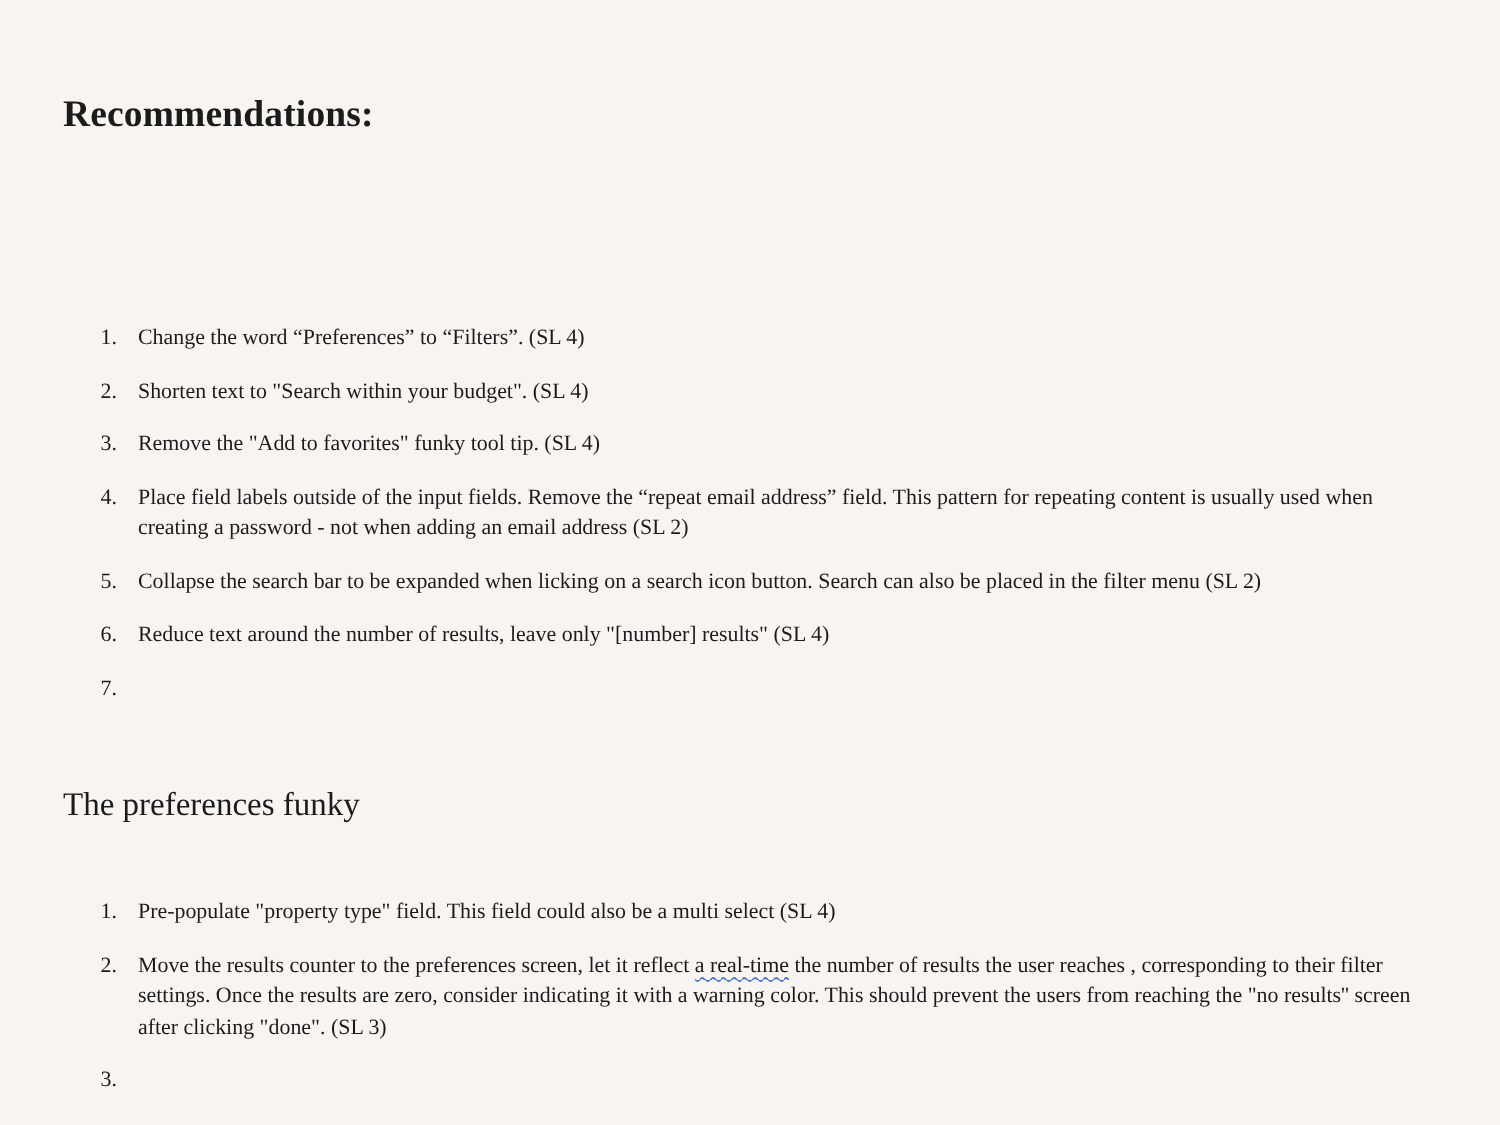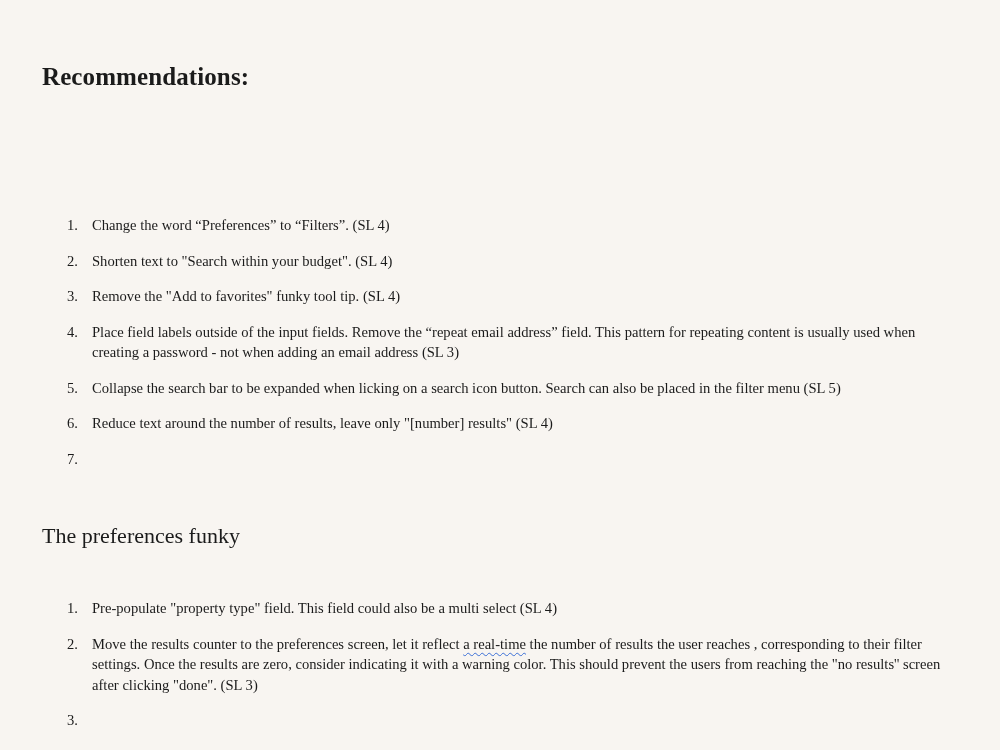--- a/index.html
+++ b/index.html
@@ -86,25 +86,25 @@
     <li>
       <span class="num">2.</span>
       <span>Shorten text to "Search within your budget". (SL 4)</span>
     </li>
     <li>
       <span class="num">3.</span>
       <span>Remove the "Add to favorites" funky tool tip. (SL 4)</span>
     </li>
     <li>
       <span class="num">4.</span>
-      <span>Place field labels outside of the input fields. Remove the “repeat email address” field. This pattern for repeating content is usually used when creating a password - not when adding an email address (SL 3)</span>
+      <span>Place field labels outside of the input fields. Remove the “repeat email address” field. This pattern for repeating content is usually used when creating a password - not when adding an email address (SL 2)</span>
     </li>
     <li>
       <span class="num">5.</span>
-      <span>Collapse the search bar to be expanded when licking on a search icon button. Search can also be placed in the filter menu (SL 5)</span>
+      <span>Collapse the search bar to be expanded when licking on a search icon button. Search can also be placed in the filter menu (SL 2)</span>
     </li>
     <li>
       <span class="num">6.</span>
       <span>Reduce text around the number of results, leave only "[number] results" (SL 4)</span>
     </li>
     <li>
       <span class="num">7.</span>
     </li>
   </ol>
 

